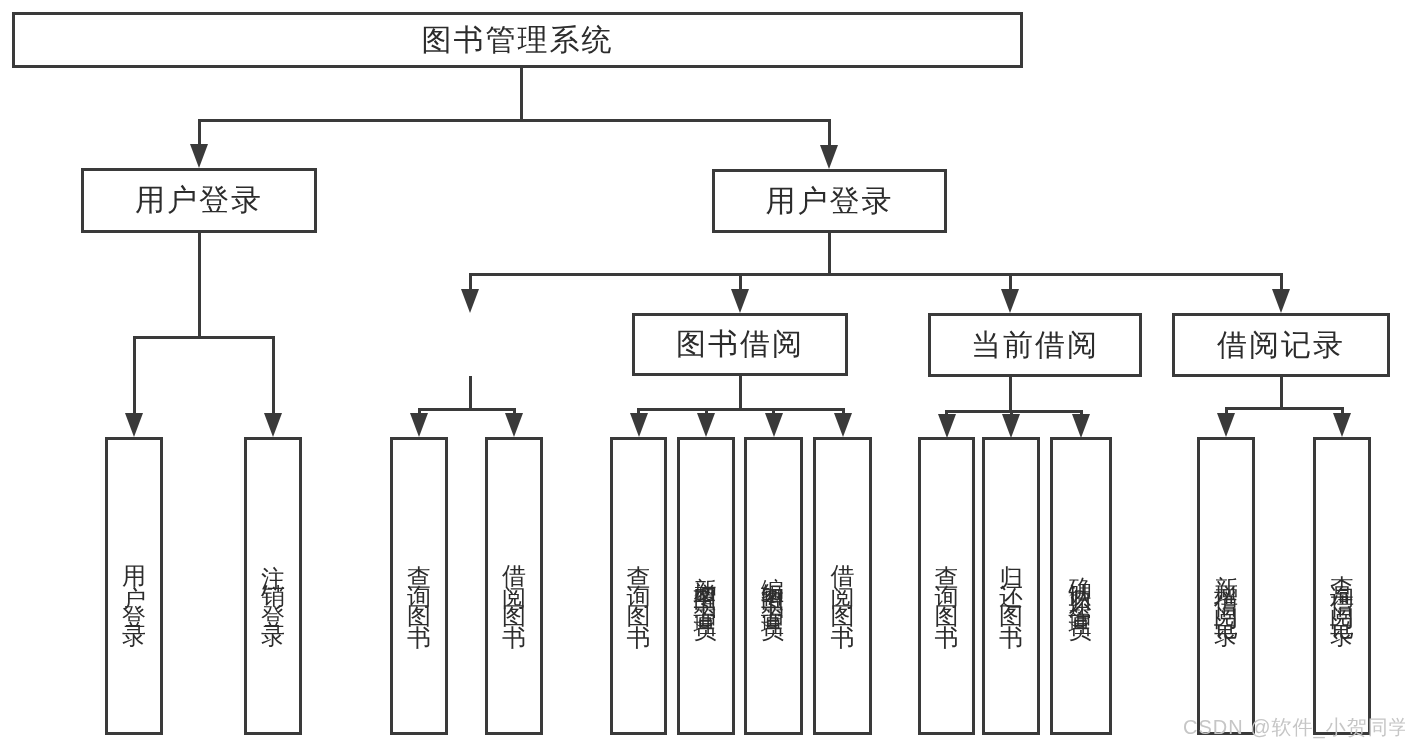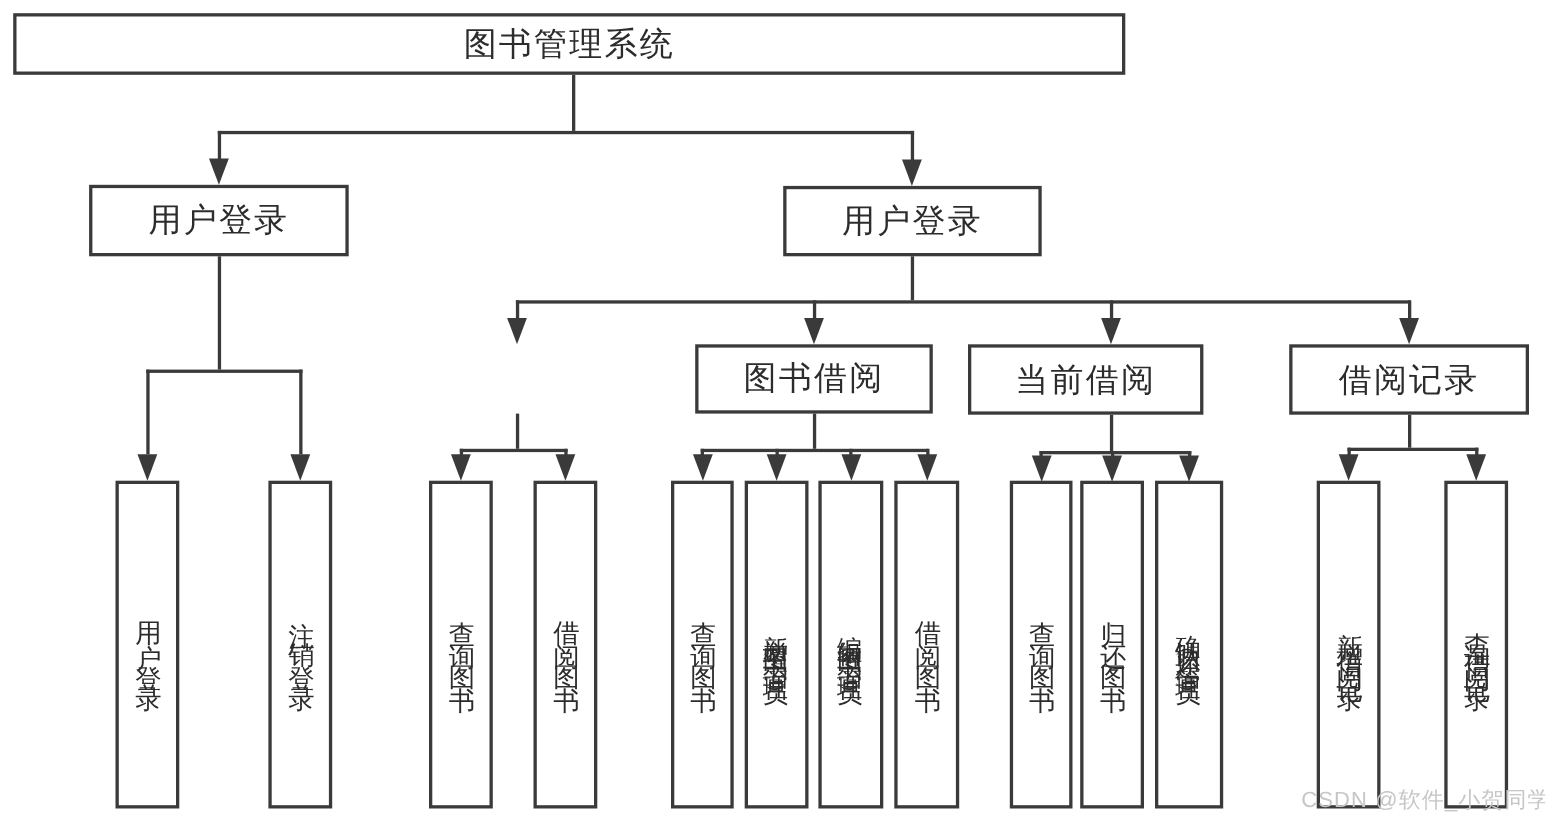--- a/index.html
+++ b/index.html
@@ -43,21 +43,21 @@
 
   <div class="hbox" style="left:12px; top:12px; width:1011px; height:56px;">图书管理系统</div>
 
   <div class="hbox" style="left:81px; top:168px; width:236px; height:65px;">用户登录</div>
 
   <div class="hbox" style="left:712px; top:169px; width:235px; height:64px;">用户登录</div>
 
 
   <div class="hbox" style="left:632px; top:313px; width:216px; height:63px;">图书借阅</div>
 
-  <div class="hbox" style="left:880px; top:313px; width:214px; height:64px;">当前借阅</div>
+  <div class="hbox" style="left:928px; top:313px; width:214px; height:64px;">当前借阅</div>
 
   <div class="hbox" style="left:1172px; top:313px; width:218px; height:64px;">借阅记录</div>
 
   <div class="vbox v4" style="left:105px; width:58px;">用户登录</div>
   <div class="vbox v4" style="left:244px; width:58px;">注销登录</div>
 
   <div class="vbox v4" style="left:390px; width:58px;">查询图书</div>
   <div class="vbox v4" style="left:485px; width:58px;">借阅图书</div>
 
   <div class="vbox v4" style="left:610px; width:57px;">查询图书</div>

